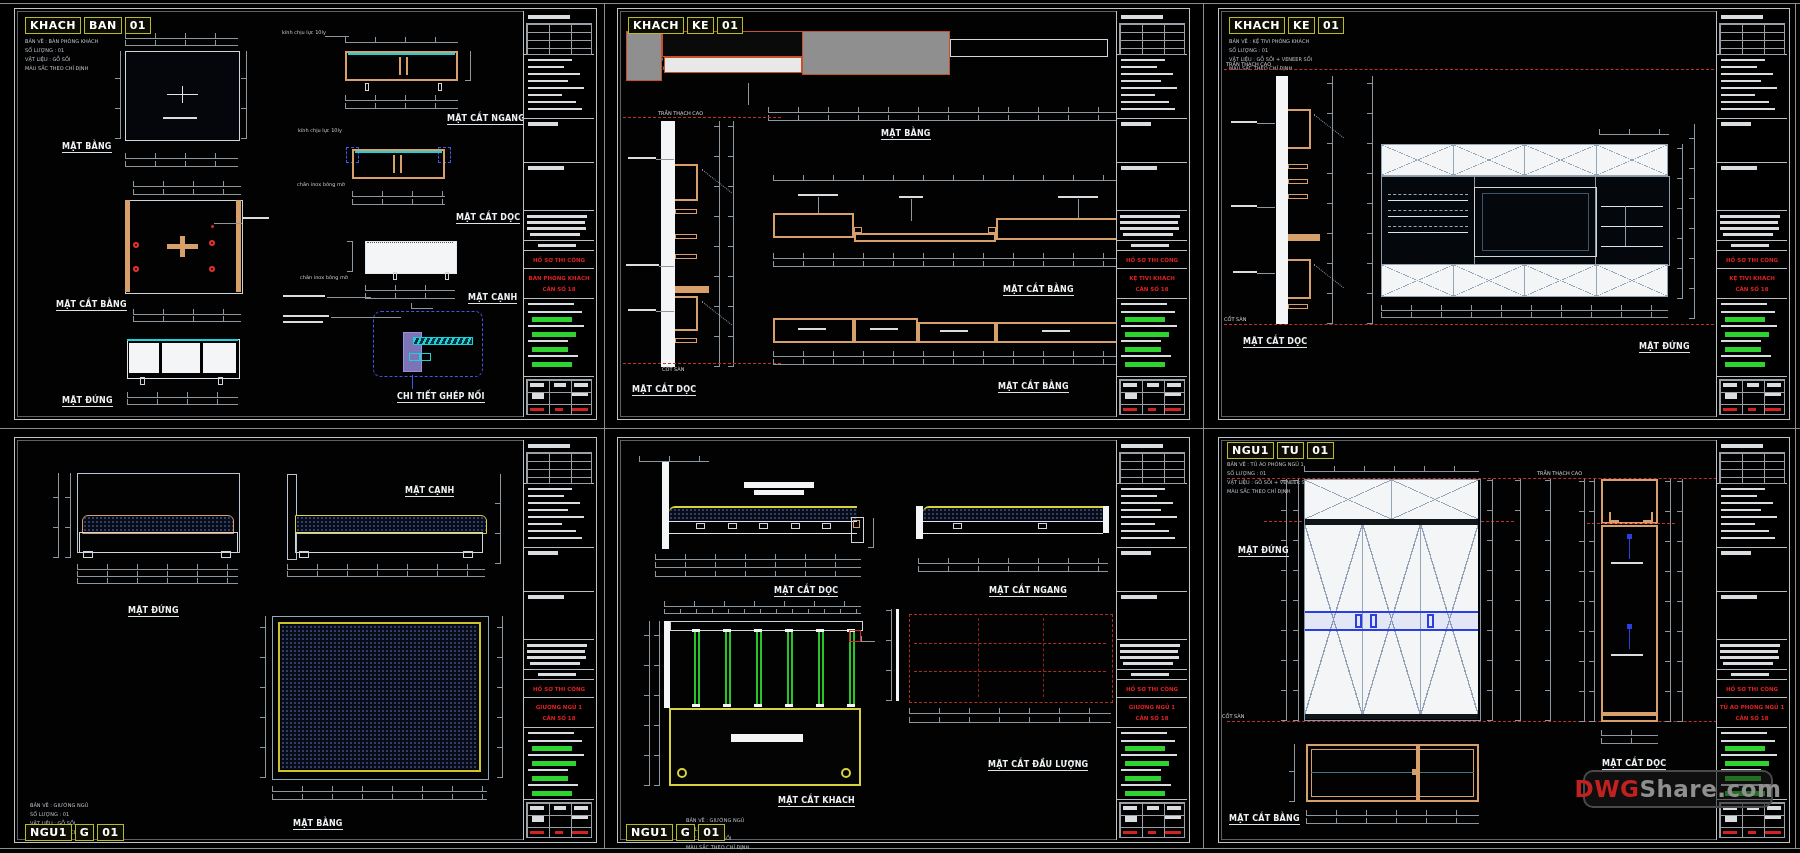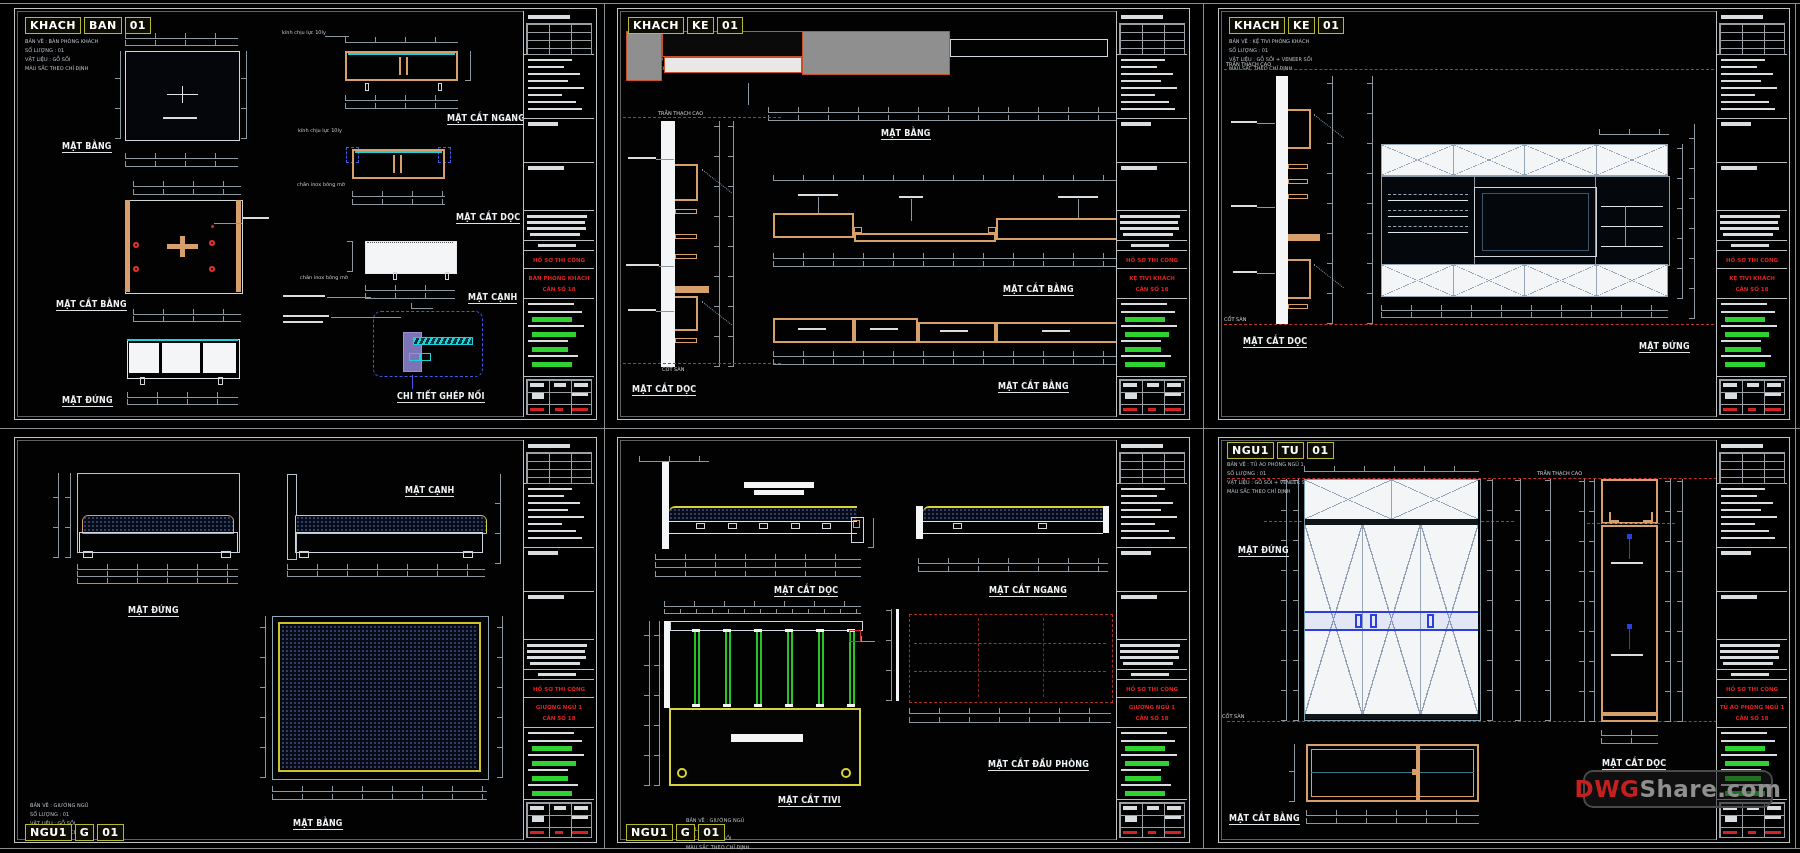--- a/index.html
+++ b/index.html
@@ -673,32 +673,32 @@
       <div class="abs" style="left:235px;top:194px;width:2px;height:72px;background:#27c427"></div>
       <div class="wf" style="left:229px;top:266px;width:8px;height:3px"></div>
     <div class="abs" style="left:231px;top:192px;width:10px;height:10px;border:1px solid #d03030"></div>
     <div class="dh" style="left:243px;top:198px;width:14px"></div>
     <div class="abs" style="left:51px;top:270px;width:192px;height:78px;border:2px solid #d8d23c;box-sizing:border-box;background:#040404"></div>
     <div class="wf" style="left:113px;top:296px;width:72px;height:8px"></div>
     <div class="circle-yel" style="left:59px;top:330px;width:10px;height:10px"></div>
     <div class="circle-yel" style="left:223px;top:330px;width:10px;height:10px"></div>
     <div class="dv" style="left:26px;top:183px;height:165px"></div>
     <div class="dv" style="left:36px;top:183px;height:165px"></div>
-    <div class="vlab" style="left:160px;top:358px">MẶT CẮT TIVI</div>
+    <div class="vlab" style="left:160px;top:358px">MẶT CẮT KHACH</div>
 
     <div class="wf" style="left:278px;top:171px;width:3px;height:92px"></div>
     <div class="dv" style="left:268px;top:171px;height:92px"></div>
     <div class="abs" style="left:291px;top:176px;width:202px;height:87px;border:1px dashed #b03020"></div>
     <div class="abs" style="left:296px;top:205px;width:192px;border-top:1px dashed #b03020"></div>
     <div class="abs" style="left:296px;top:233px;width:192px;border-top:1px dashed #b03020"></div>
     <div class="abs" style="left:360px;top:180px;height:79px;border-left:1px dashed #8a2418"></div>
     <div class="abs" style="left:425px;top:180px;height:79px;border-left:1px dashed #8a2418"></div>
     <div class="dh" style="left:291px;top:270px;width:202px"></div>
     <div class="dh" style="left:291px;top:279px;width:202px"></div>
-    <div class="vlab" style="left:370px;top:322px">MẶT CẮT ĐẦU PHÒNG</div>
+    <div class="vlab" style="left:370px;top:322px">MẶT CẮT ĐẦU LƯỢNG</div>
     <div class="info" style="left:68px;top:378px">
       <div>BẢN VẼ : GIƯỜNG NGỦ</div>
         <div>SỐ LƯỢNG : 01</div>
       <div>VẬT LIỆU : GỖ SỒI</div>
         <div>MÀU SẮC THEO CHỈ ĐỊNH</div>
     </div>
     <div class="hdr" style="left:8px;top:386px">
       <span class="hc">NGU1</span>
         <span class="hc">G</span>
         <span class="hc">01</span>

